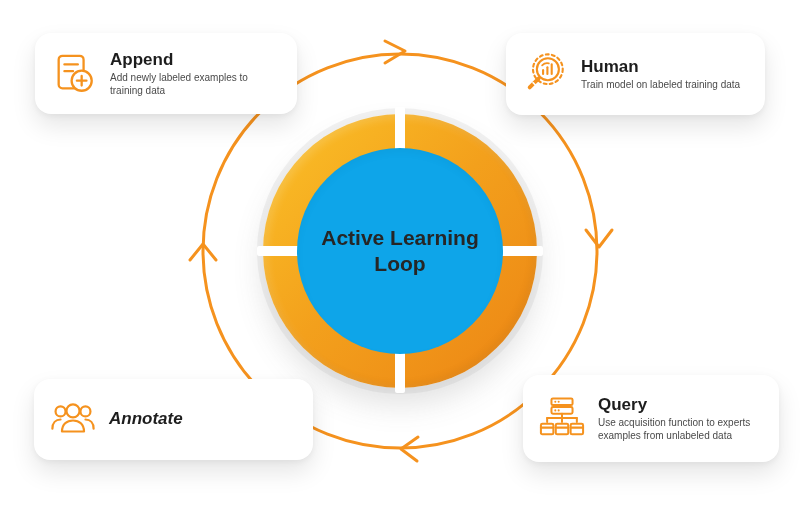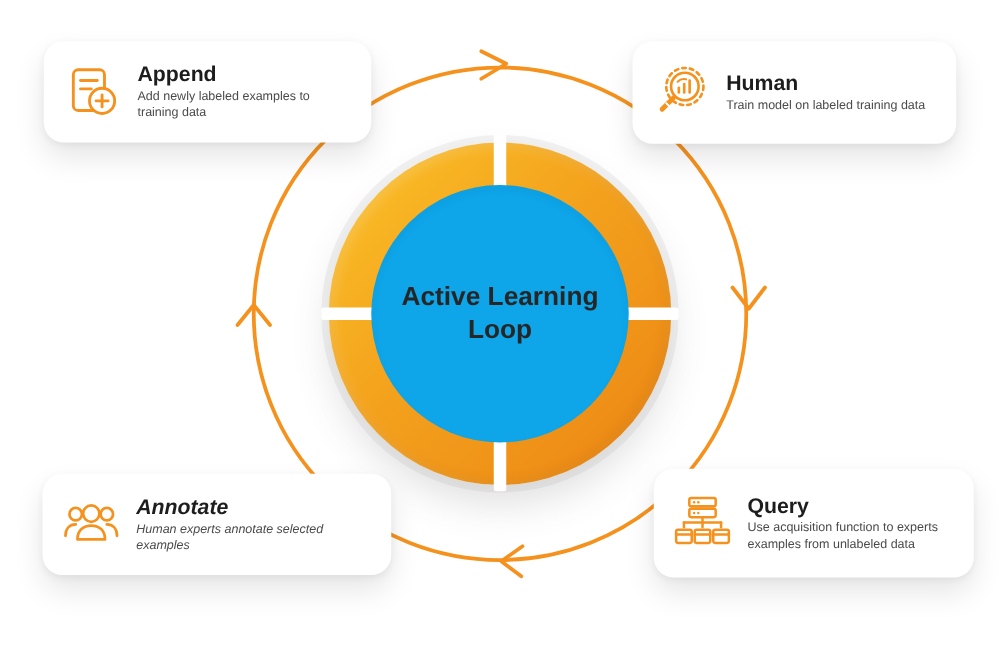--- a/index.html
+++ b/index.html
@@ -134,21 +134,20 @@
           <circle cx="37" cy="15" r="5.2"></circle>
           <path d="M45.5 33 c0 -6 -3.5 -9.5 -8.5 -9.5"></path>
 
           <circle cx="24" cy="14.5" r="6.8" fill="#ffffff"></circle>
           <path d="M12.5 36 c0 -7.5 5 -11.5 11.5 -11.5 s11.5 4 11.5 11.5 z" fill="#ffffff"></path>
         </g>
       </svg>
     </div>
     <div class="card-text">
       <div class="card-title">Annotate</div>
-      <div class="card-desc">Human experts annotate selected examples</div>
     </div>
   </div>
 
   <div class="card query">
     <div class="card-icon">
       <svg viewBox="0 0 48 48">
         <g fill="none" stroke="currentColor" stroke-width="2.1" stroke-linecap="round" stroke-linejoin="round">
           <rect x="13" y="2.5" width="22" height="7" rx="1.5"></rect>
           <rect x="13" y="11.5" width="22" height="7" rx="1.5"></rect>
           <line x1="17" y1="6" x2="17.01" y2="6"></line>

